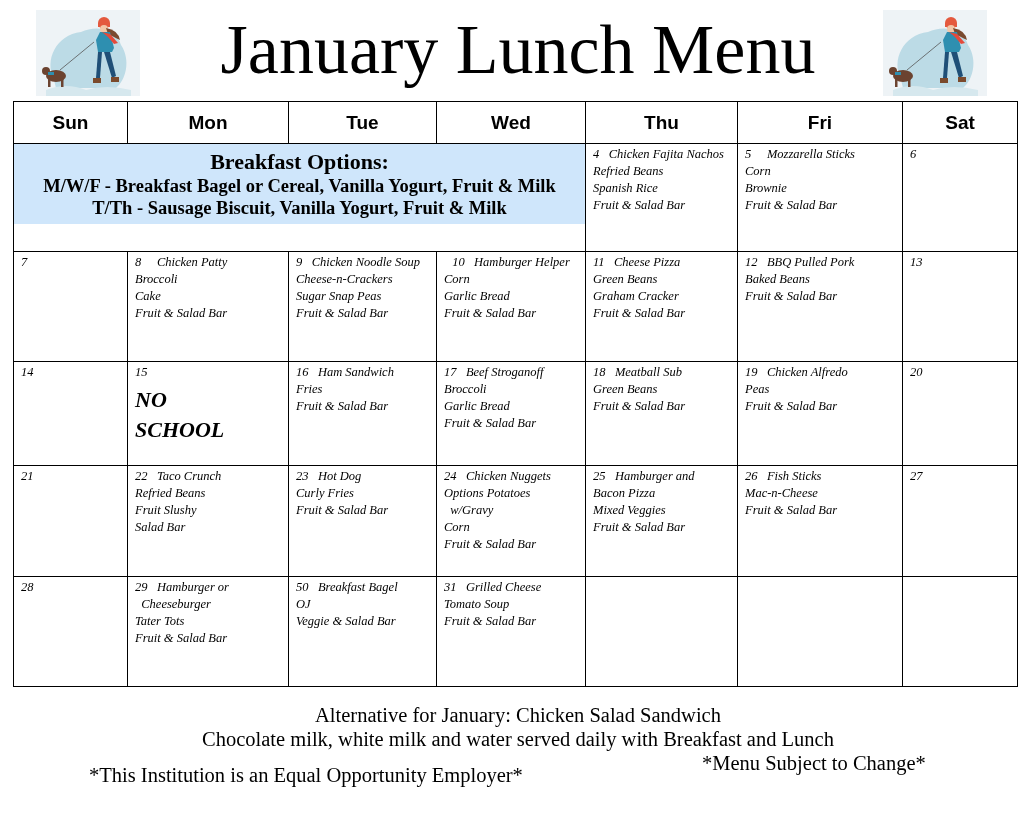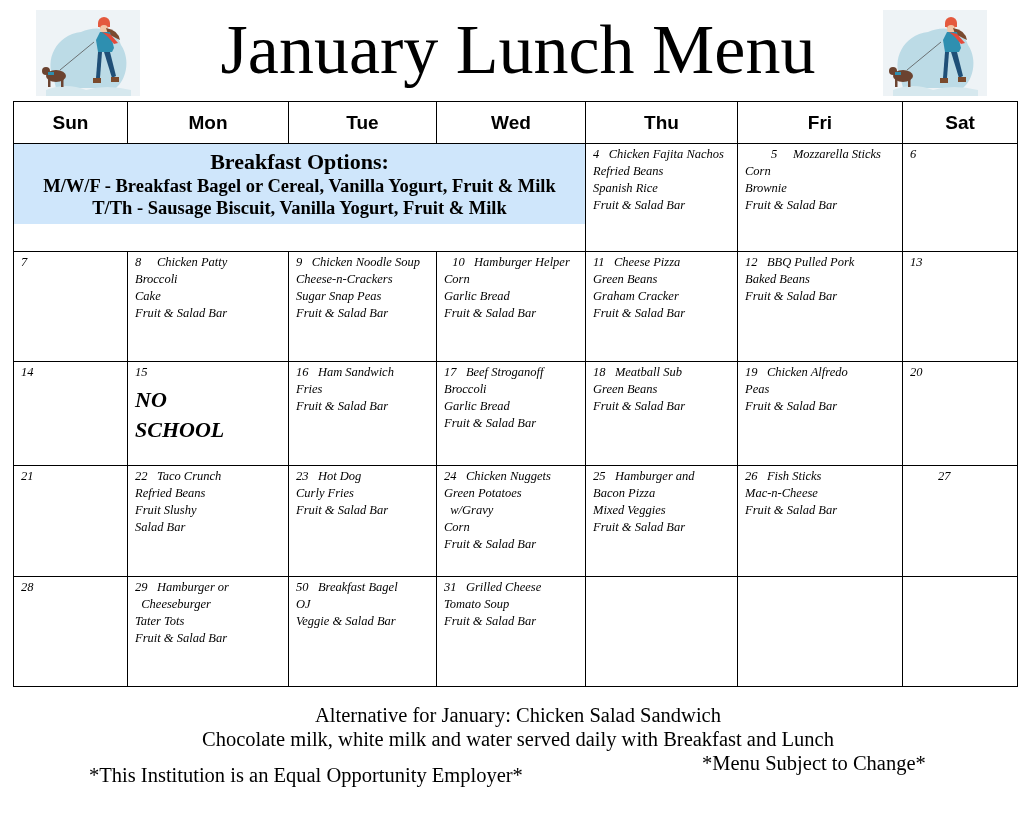--- a/index.html
+++ b/index.html
@@ -105,21 +105,21 @@
     <td>
           <div class="cell">
             <span class="line" style="white-space: pre;">4   Chicken Fajita Nachos</span>
             <span class="line" style="white-space: pre;">Refried Beans</span>
             <span class="line" style="white-space: pre;">Spanish Rice</span>
             <span class="line" style="white-space: pre;">Fruit &amp; Salad Bar</span>
           </div>
         </td>
     <td>
           <div class="cell">
-            <span class="line" style="white-space: pre; margin-left: 26px;">5     Mozzarella Sticks</span>
+            <span class="line" style="white-space: pre;">5     Mozzarella Sticks</span>
             <span class="line" style="white-space: pre;">Corn</span>
             <span class="line" style="white-space: pre;">Brownie</span>
             <span class="line" style="white-space: pre;">Fruit &amp; Salad Bar</span>
           </div>
         </td>
     <td>
           <div class="cell">
             <span class="line" style="white-space: pre;">6</span>
           </div>
         </td>
@@ -245,21 +245,21 @@
     <td>
           <div class="cell">
             <span class="line" style="white-space: pre;">23   Hot Dog</span>
             <span class="line" style="white-space: pre;">Curly Fries</span>
             <span class="line" style="white-space: pre;">Fruit &amp; Salad Bar</span>
           </div>
         </td>
     <td>
           <div class="cell">
             <span class="line" style="white-space: pre;">24   Chicken Nuggets</span>
-            <span class="line" style="white-space: pre;">Green Potatoes</span>
+            <span class="line" style="white-space: pre;">Options Potatoes</span>
             <span class="line" style="white-space: pre;">  w/Gravy</span>
             <span class="line" style="white-space: pre;">Corn</span>
             <span class="line" style="white-space: pre;">Fruit &amp; Salad Bar</span>
           </div>
         </td>
     <td>
           <div class="cell">
             <span class="line" style="white-space: pre;">25   Hamburger and</span>
             <span class="line" style="white-space: pre;">Bacon Pizza</span>
             <span class="line" style="white-space: pre;">Mixed Veggies</span>
@@ -268,21 +268,21 @@
         </td>
     <td>
           <div class="cell">
             <span class="line" style="white-space: pre;">26   Fish Sticks</span>
             <span class="line" style="white-space: pre;">Mac-n-Cheese</span>
             <span class="line" style="white-space: pre;">Fruit &amp; Salad Bar</span>
           </div>
         </td>
     <td>
           <div class="cell">
-            <span class="line" style="white-space: pre; margin-left: 28px;">27</span>
+            <span class="line" style="white-space: pre;">27</span>
           </div>
         </td>
   </tr>
 
   <tr style="height:110px">
     <td>
           <div class="cell">
             <span class="line" style="white-space: pre;">28</span>
           </div>
         </td>

